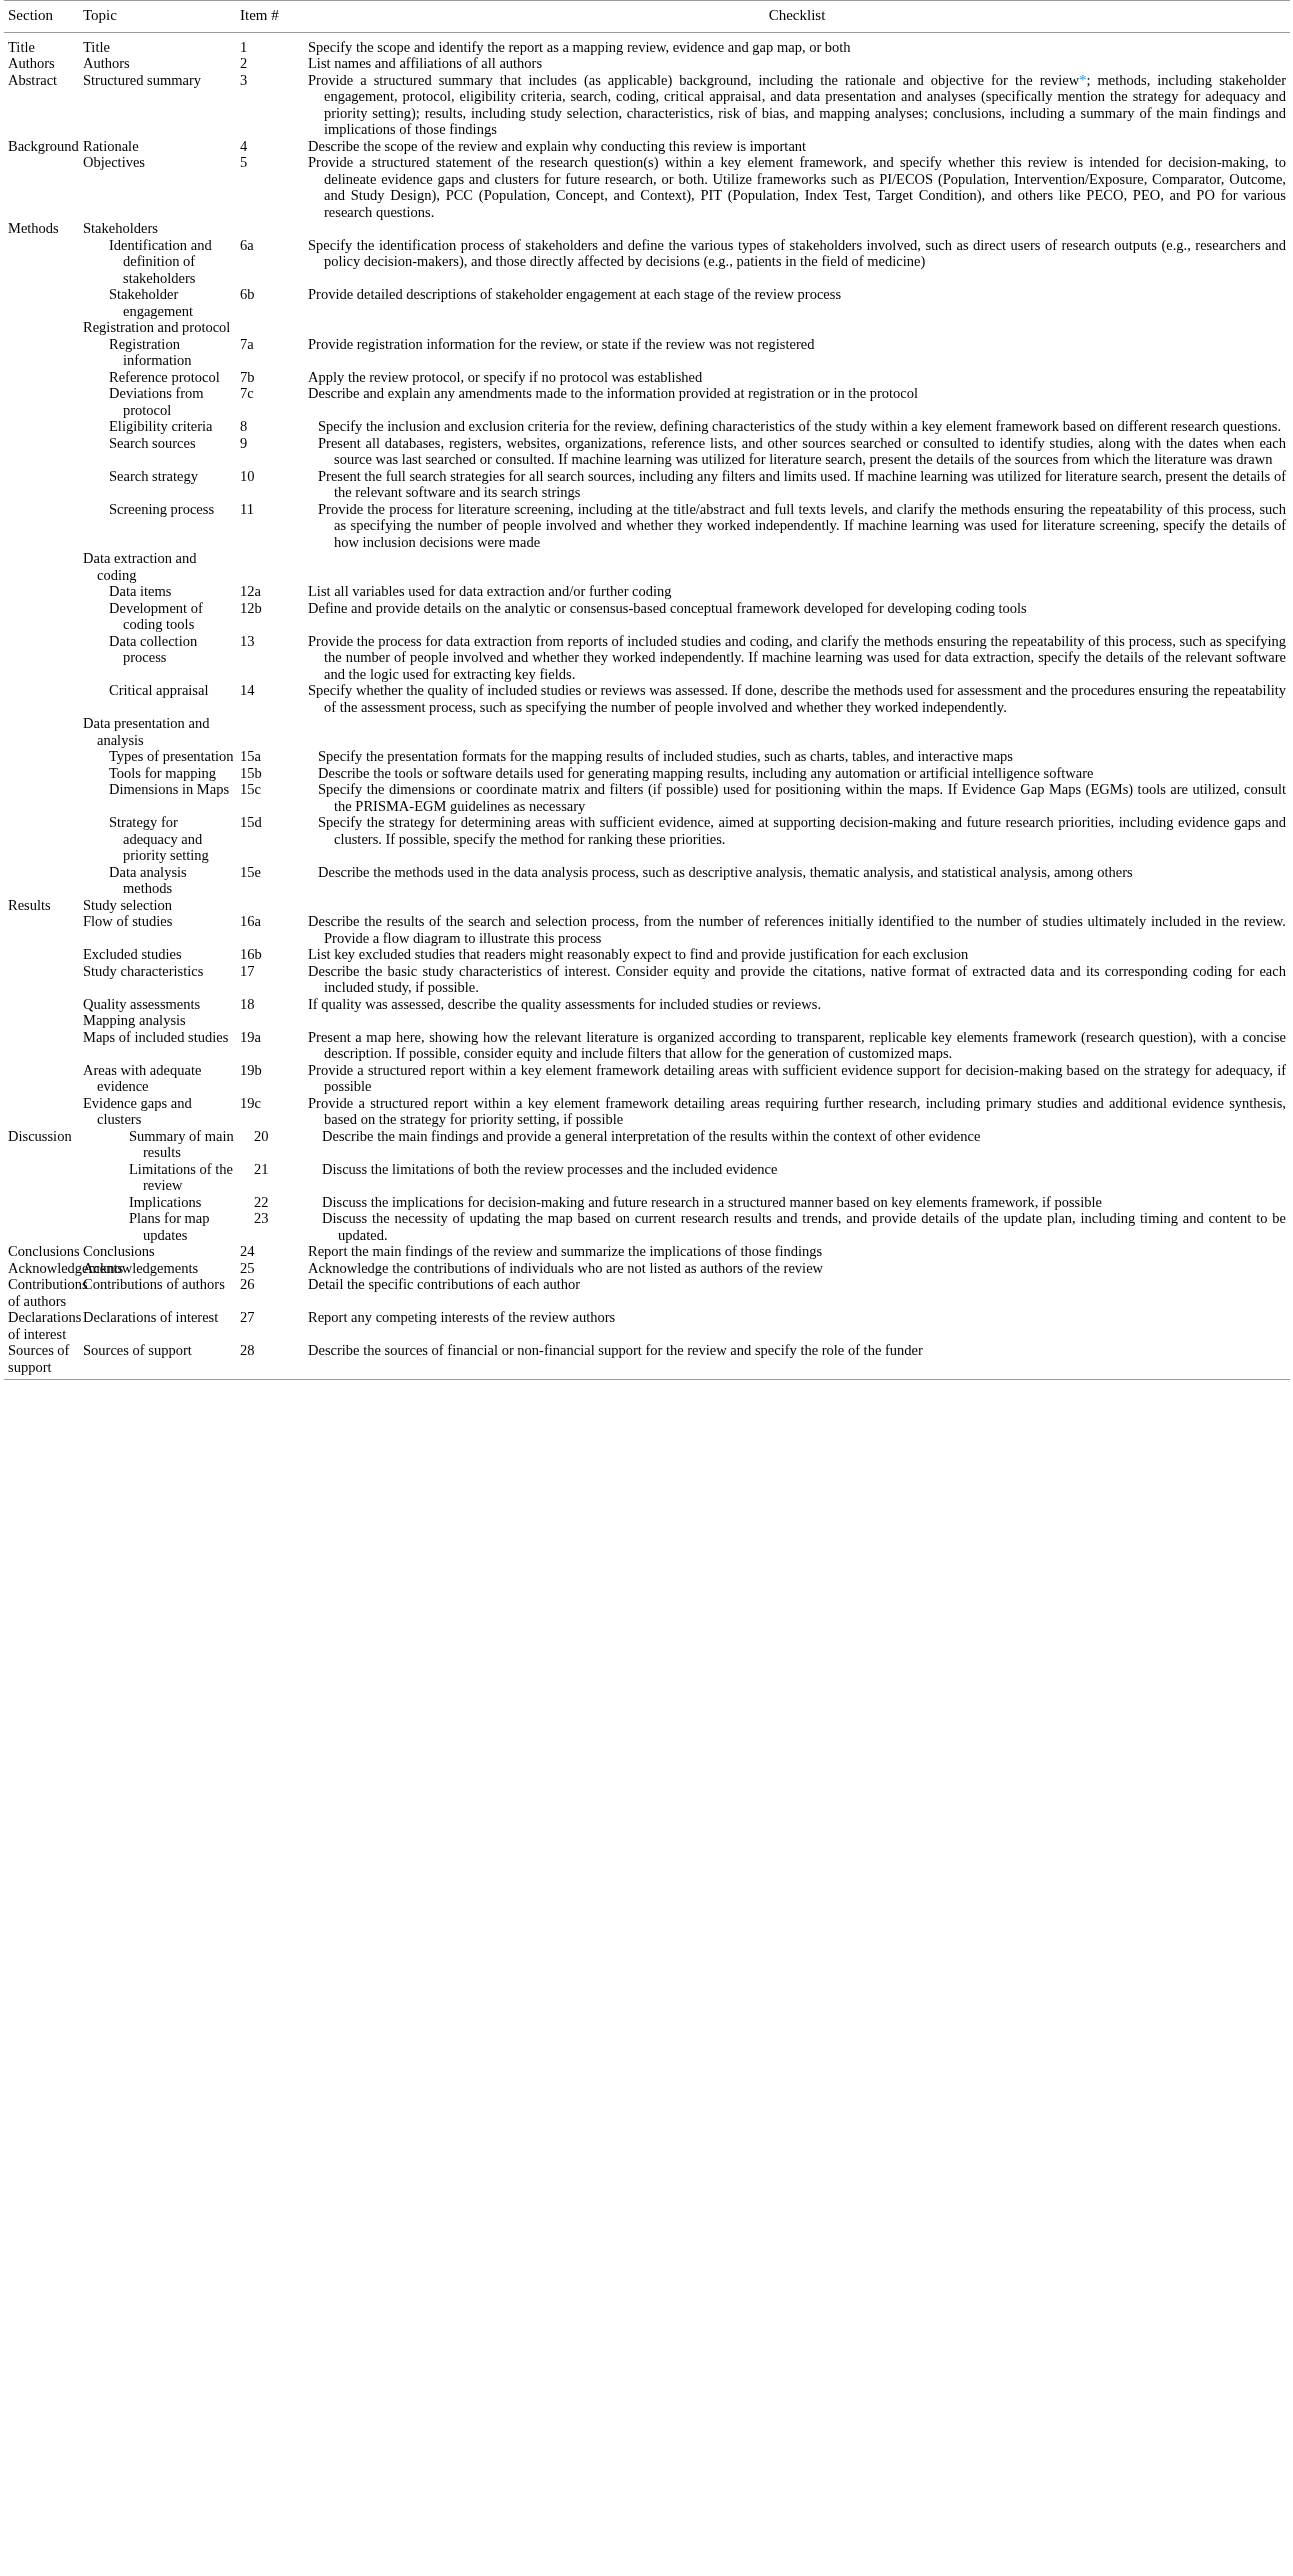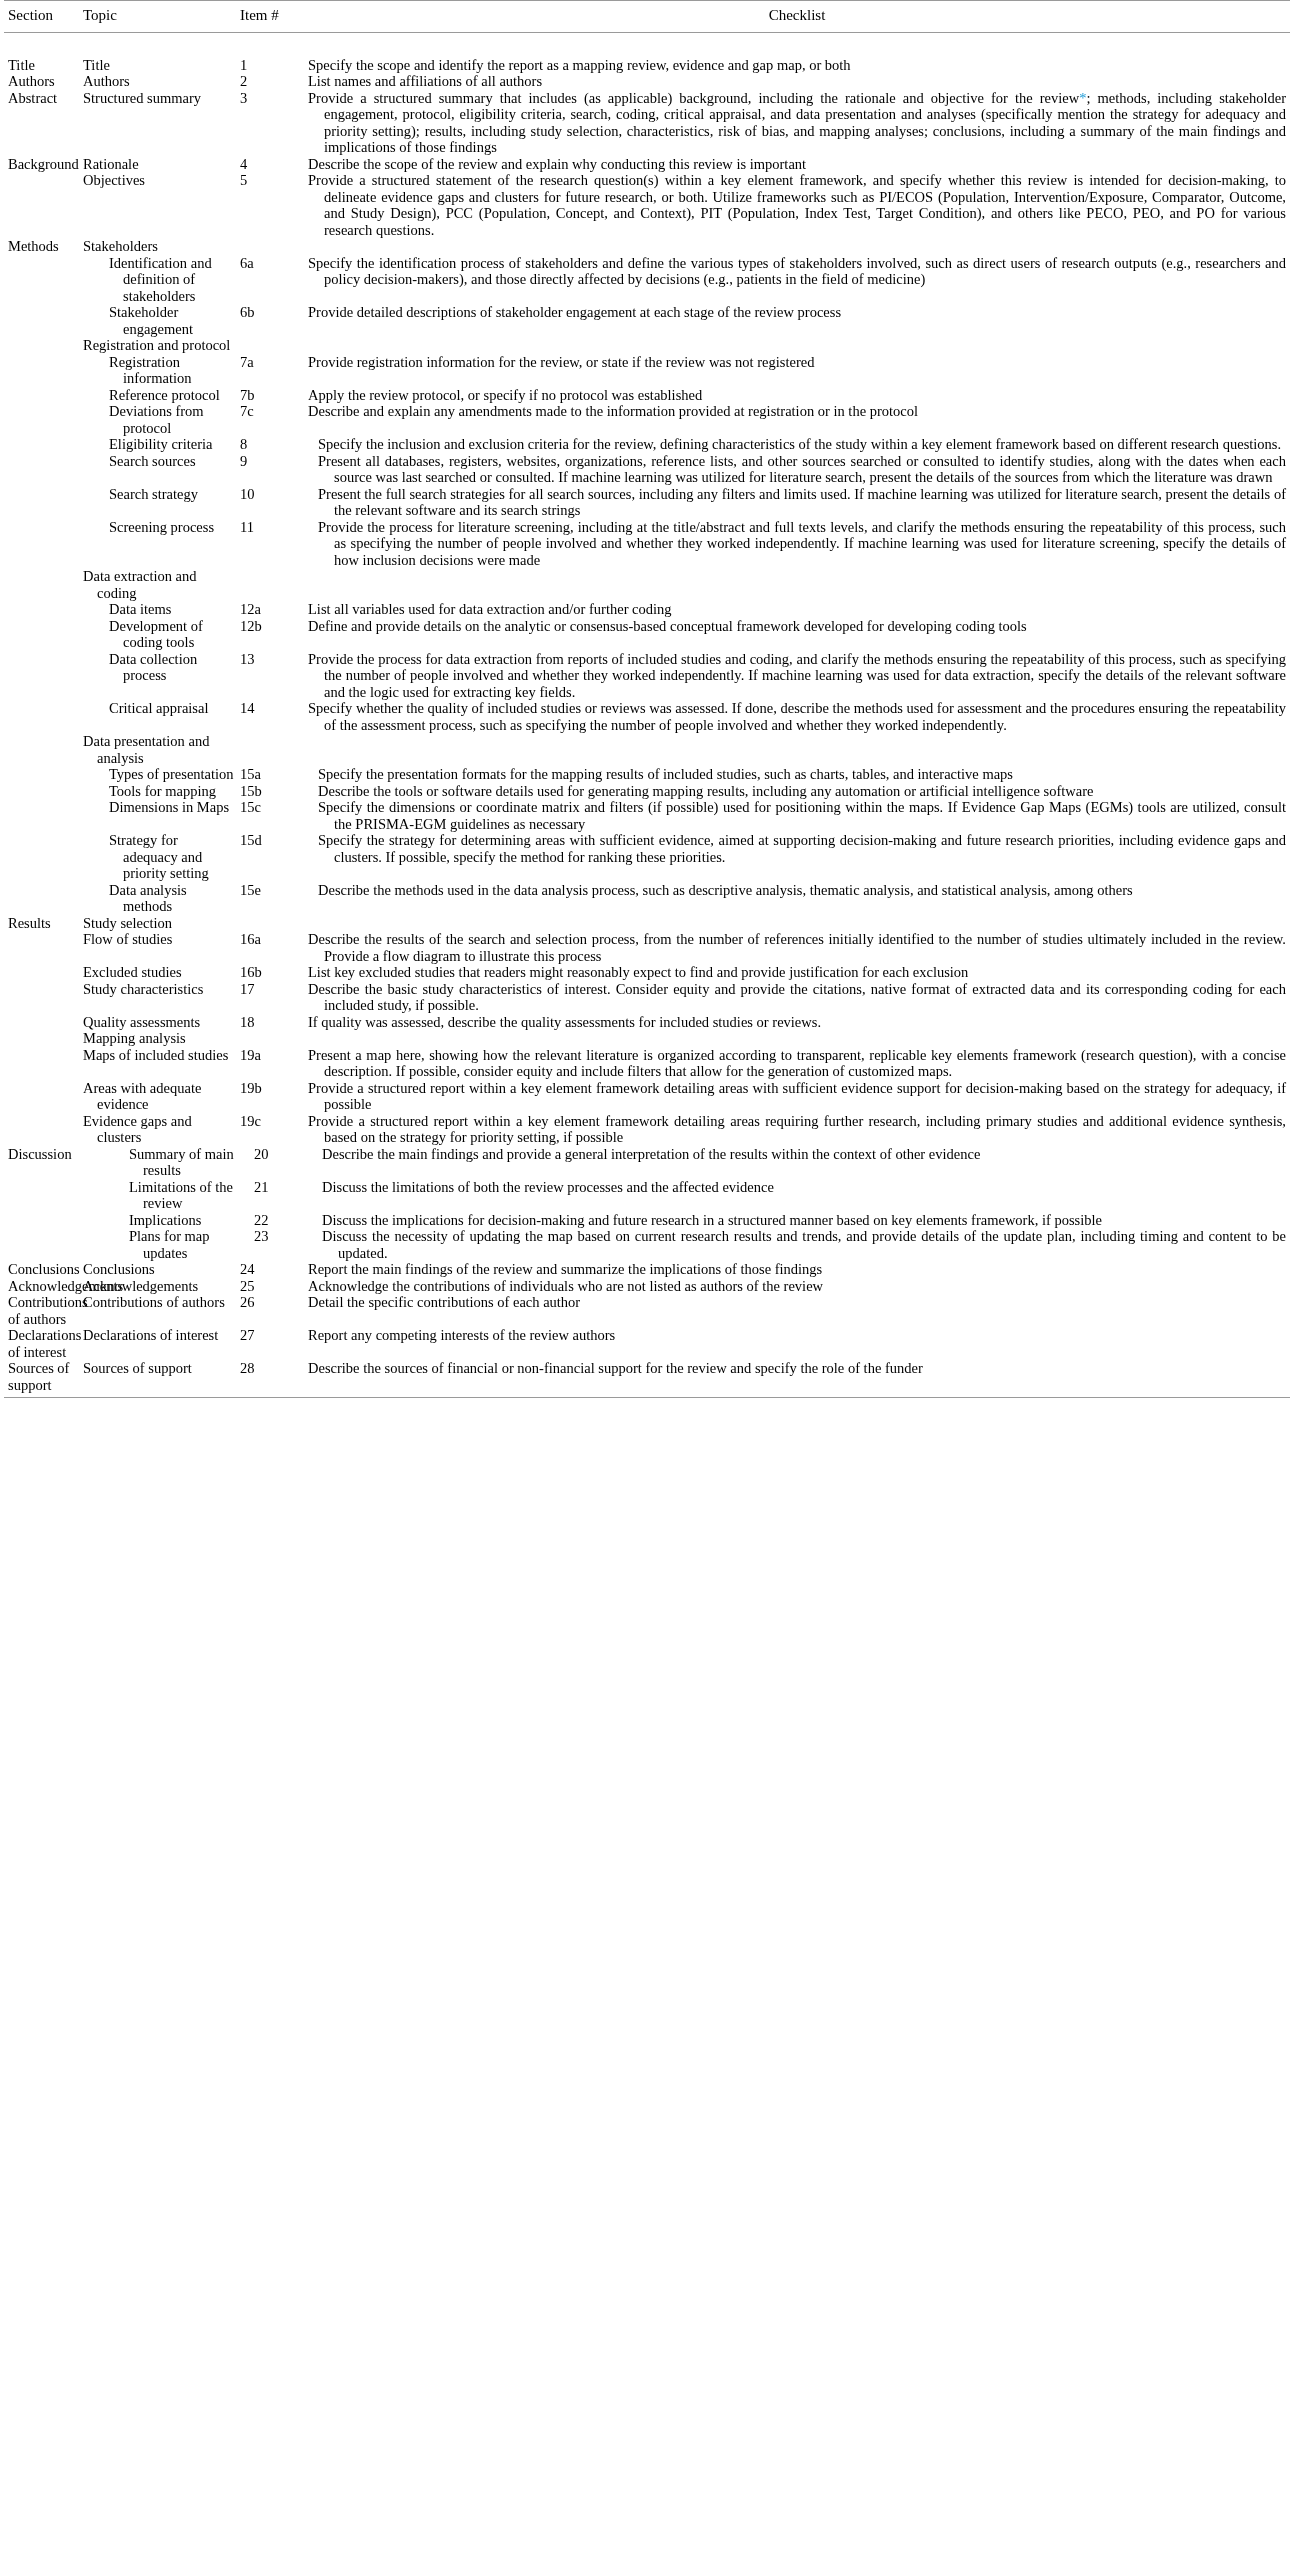--- a/index.html
+++ b/index.html
@@ -43,21 +43,21 @@
   }
   thead th.h-item { padding-left: 2px; }
   thead th.h-check { padding-left: 12px; text-align: center; }
 
   tbody td {
     vertical-align: top;
     padding: 0 4px 0 4px;
     font-size: 14.5px;
     line-height: 16.5px;
   }
-  tbody tr.first-body td { padding-top: 24px; }
+  tbody tr.first-body td { padding-top: 6px; }
 
   
   td.section {
     white-space: normal;
     word-spacing: -0.2px;
   }
   
   td.topic {
     padding-left: 4px;
     text-indent: 0;
@@ -492,21 +492,21 @@
             <span class="wrap">Describe the main findings and provide a general interpretation of the results within the context of other evidence</span>
           </td>
         </tr>
         <tr>
           <td class="section"></td>
           <td class="topic indent-deeper">
             <span class="wrap">Limitations of the review</span>
           </td>
           <td class="item pad2">21</td>
           <td class="check ind2">
-            <span class="wrap">Discuss the limitations of both the review processes and the affected evidence</span>
+            <span class="wrap">Discuss the limitations of both the review processes and the included evidence</span>
           </td>
         </tr>
         <tr>
           <td class="section"></td>
           <td class="topic indent-deeper">
             <span class="wrap">Implications</span>
           </td>
           <td class="item pad2">22</td>
           <td class="check ind2">
             <span class="wrap">Discuss the implications for decision-making and future research in a structured manner based on key elements framework, if possible</span>

